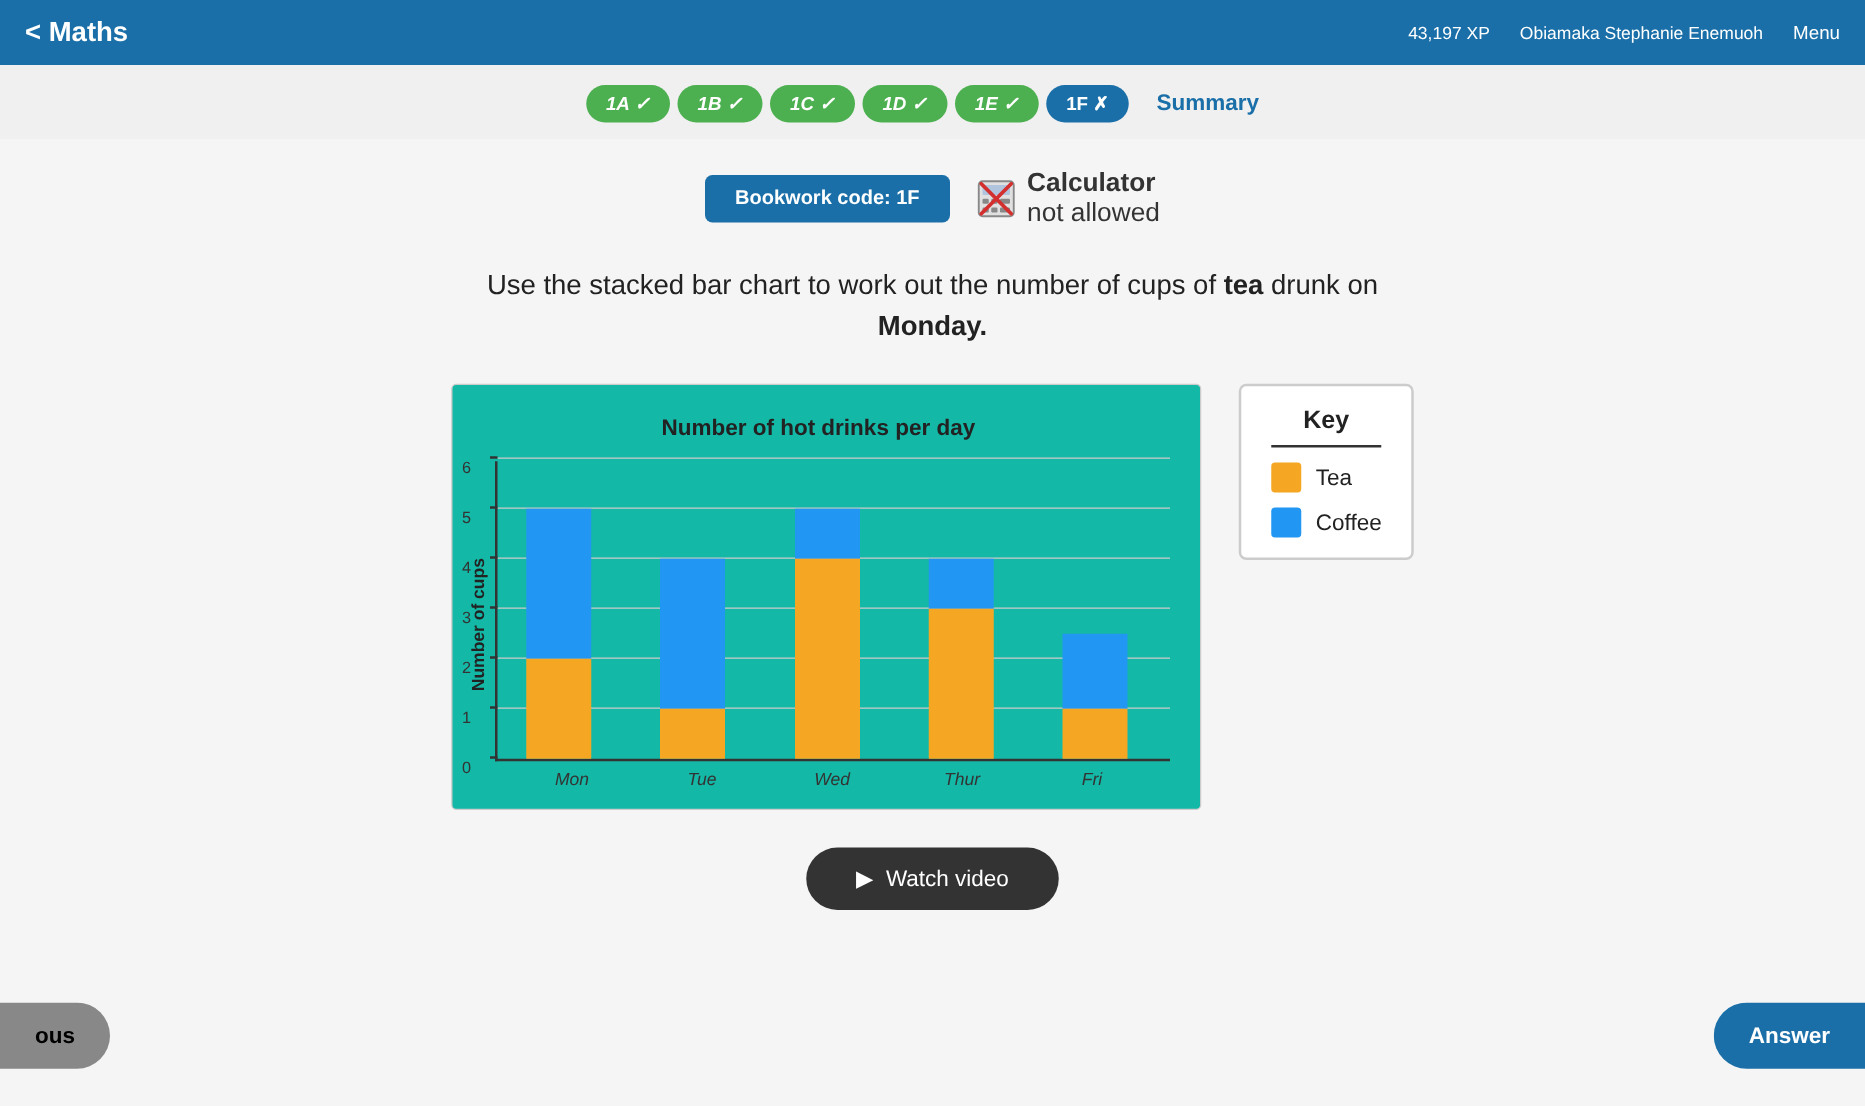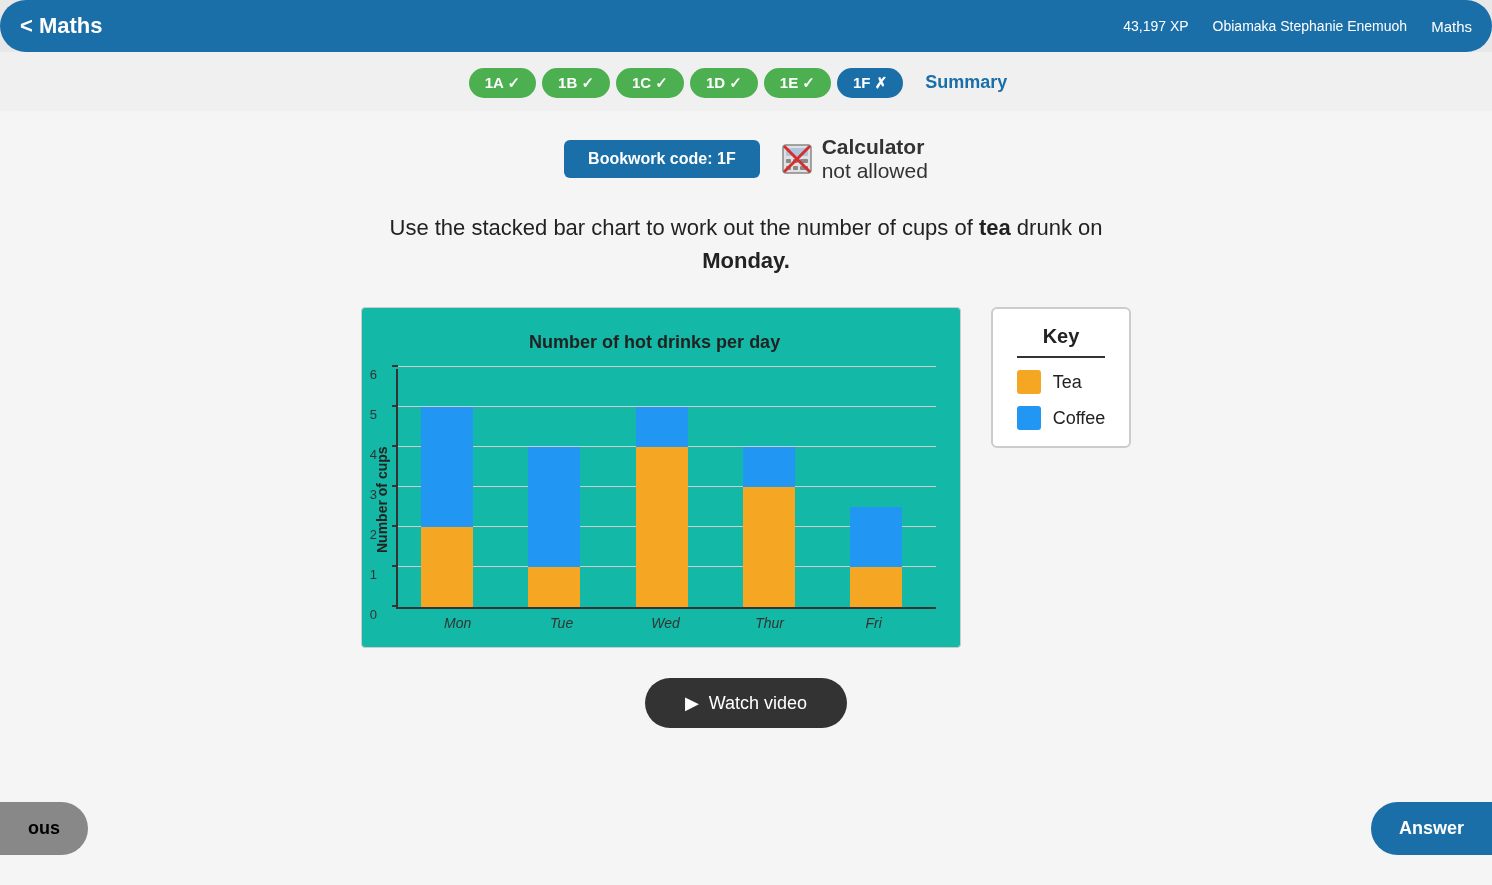--- a/index.html
+++ b/index.html
@@ -12,21 +12,20 @@
     }
 
     
     .top-bar {
       background: #1a6fa8;
       height: 52px;
       display: flex;
       align-items: center;
       justify-content: space-between;
       padding: 0 20px;
-      border-radius: 26px;
     }
     .top-bar-title {
       color: white;
       font-size: 22px;
       font-weight: bold;
     }
     .top-bar-right {
       display: flex;
       align-items: center;
       gap: 24px;
@@ -54,20 +53,21 @@
       padding: 6px 16px;
       border-radius: 20px;
       font-size: 15px;
       font-weight: 600;
       cursor: pointer;
       border: none;
     }
     .nav-tab.complete {
       background: #4caf50;
       color: white;
+      font-style: italic;
     }
     .nav-tab.active-wrong {
       background: #1a6fa8;
       color: white;
     }
     .nav-tab.summary {
       background: none;
       color: #1a6fa8;
       font-size: 18px;
       font-weight: bold;
@@ -342,21 +342,21 @@
     }
   </style>
 </head>
 <body>
 
 <div class="top-bar">
   <span class="top-bar-title">&lt; Maths</span>
   <div class="top-bar-right">
     <span>43,197 XP</span>
     <span>Obiamaka Stephanie Enemuoh</span>
-    <button class="menu-btn">Maths</button>
+    <button class="menu-btn">Menu</button>
   </div>
 </div>
 
 <div class="nav-tabs">
   <button class="nav-tab complete">1A ✓</button>
   <button class="nav-tab complete">1B ✓</button>
   <button class="nav-tab complete">1C ✓</button>
   <button class="nav-tab complete">1D ✓</button>
   <button class="nav-tab complete">1E ✓</button>
   <button class="nav-tab active-wrong">1F ✗</button>

